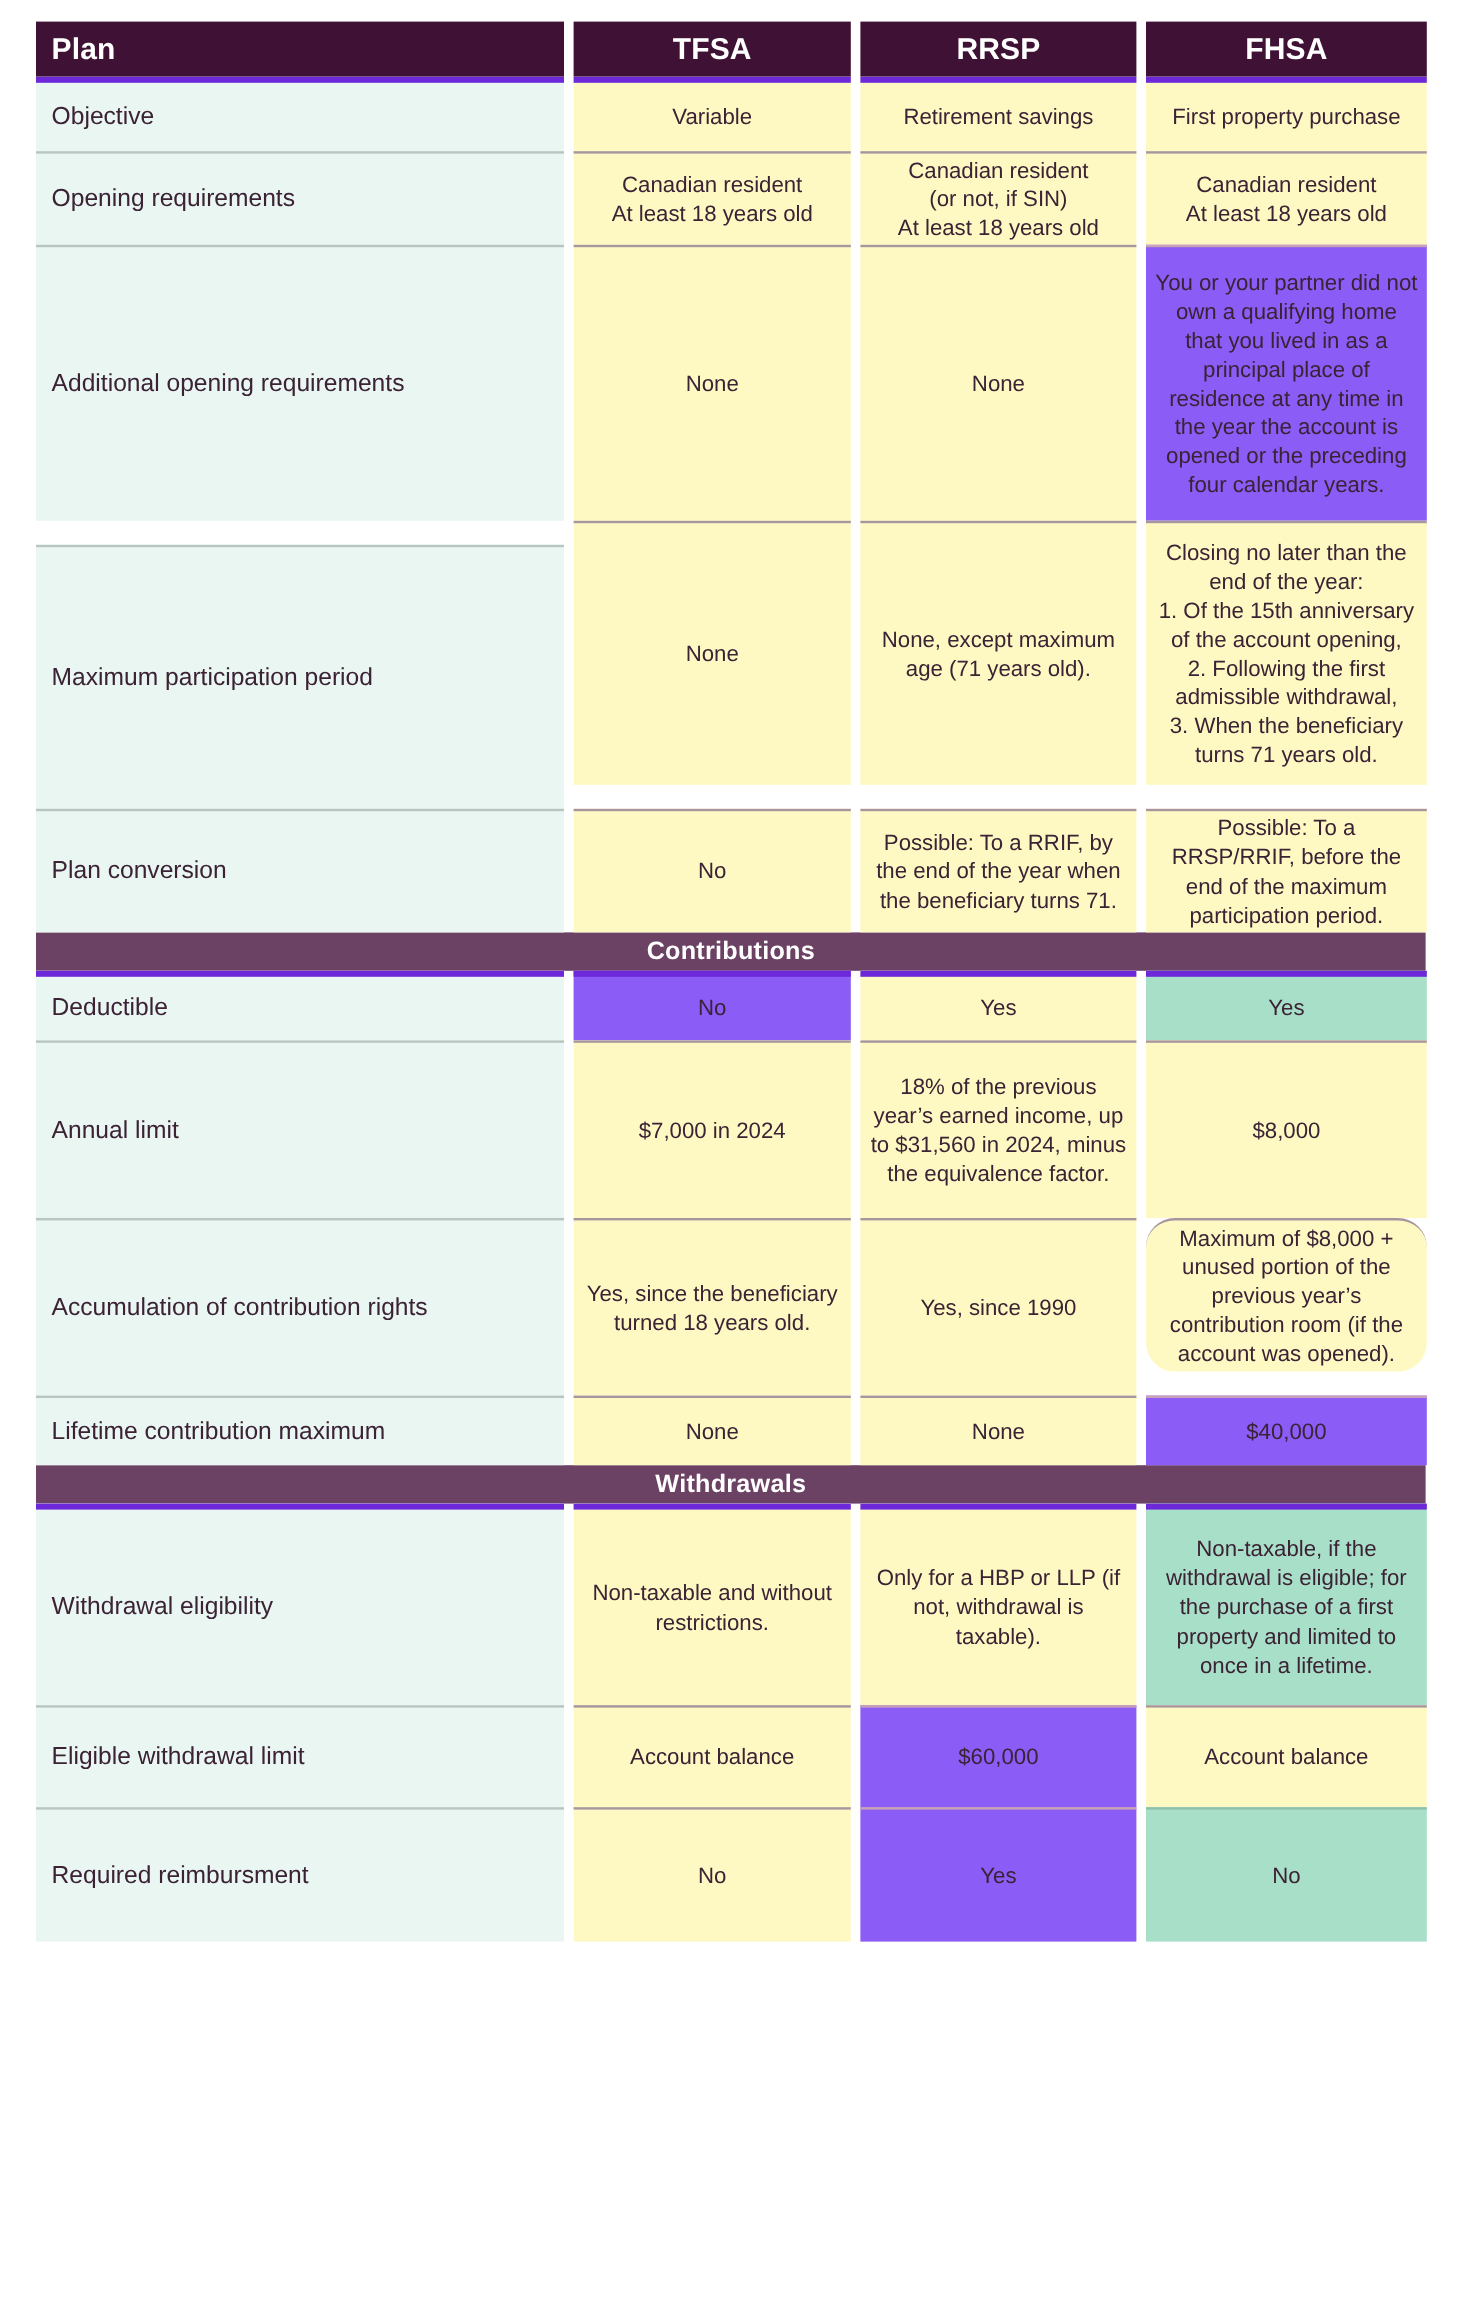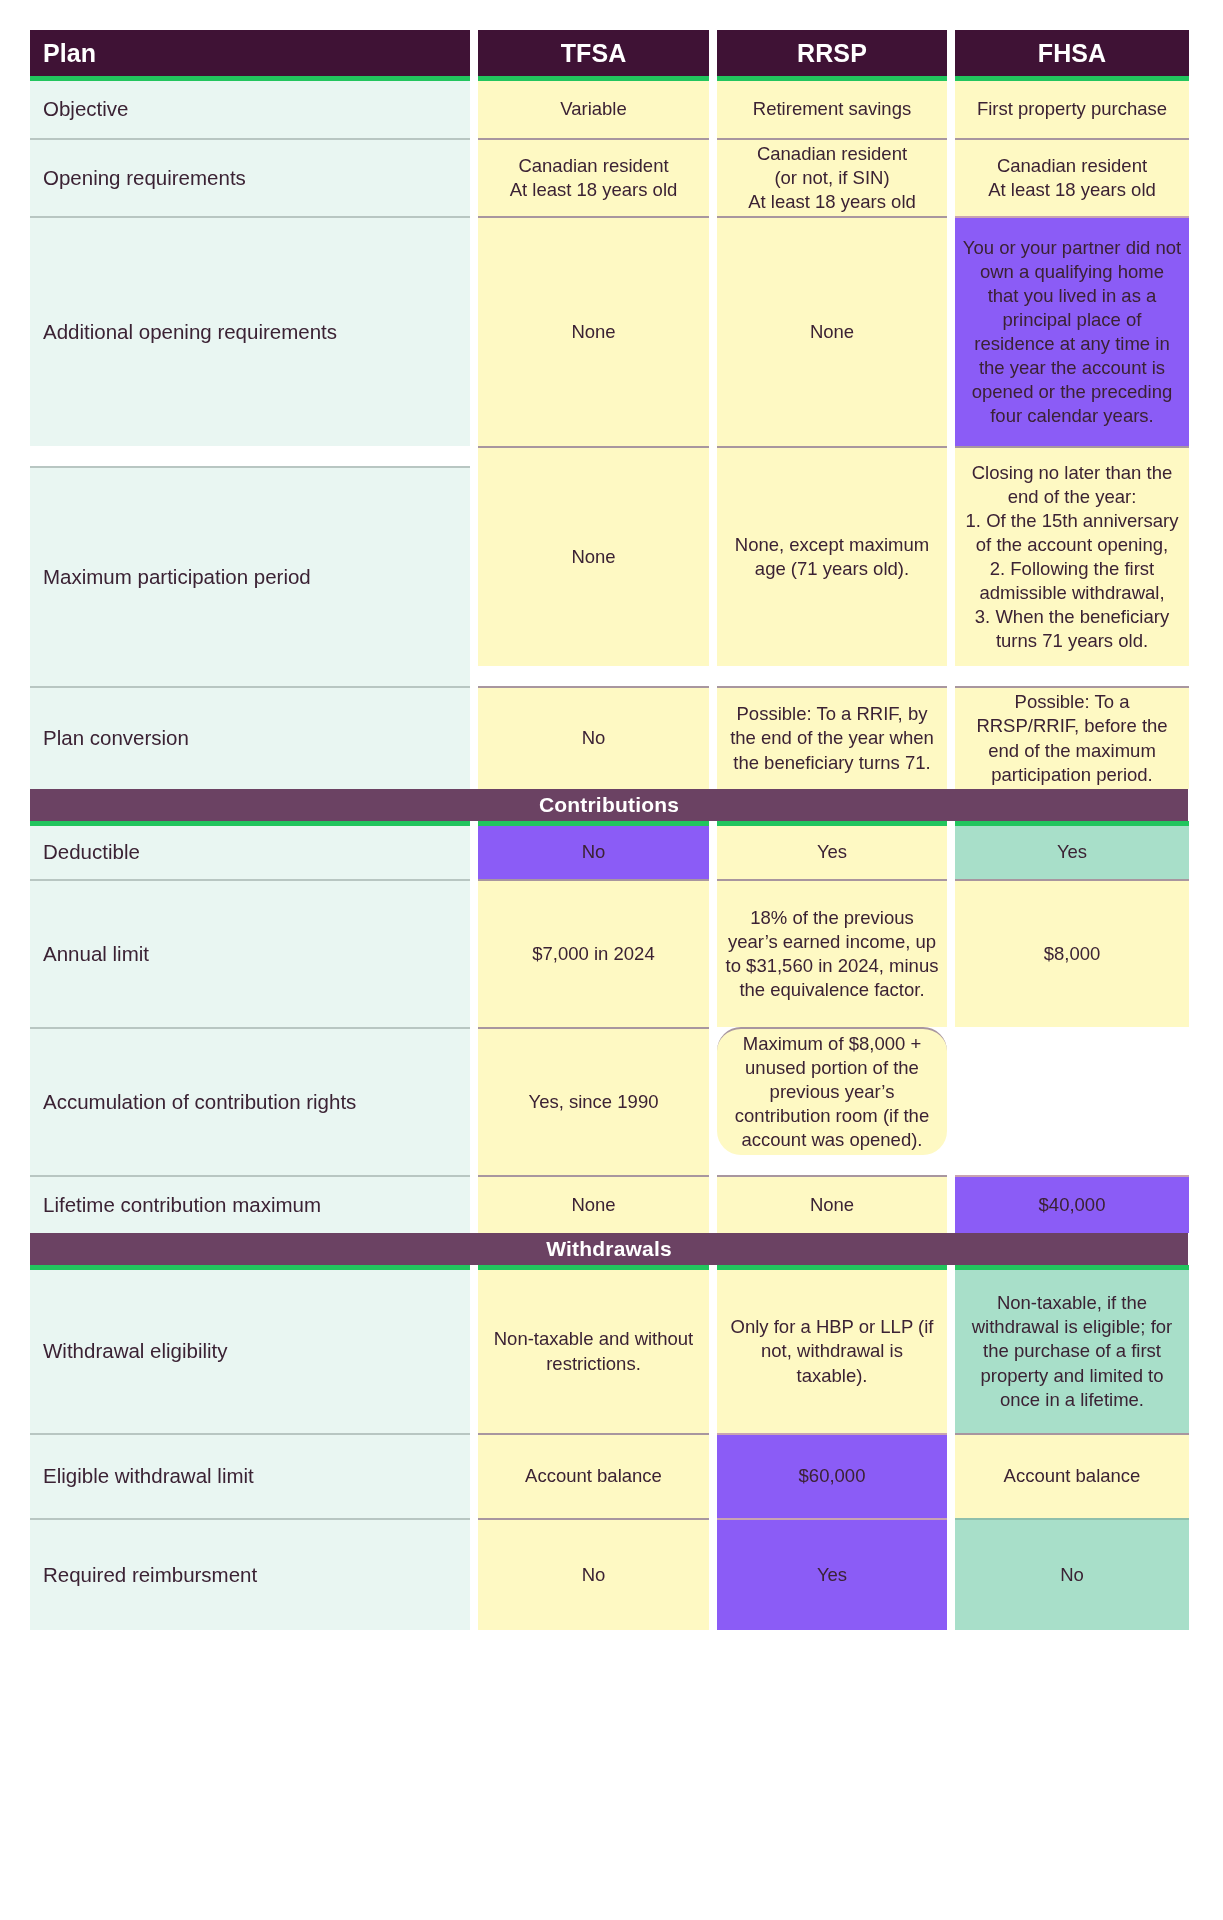--- a/index.html
+++ b/index.html
@@ -6,21 +6,21 @@
   html, body {
     width: 1223px;
     height: 1920px;
     background: #ffffff;
     font-family: "Liberation Sans", sans-serif;
   }
   #table-root {
     position: relative;
     width: 1223px;
     height: 1920px;
-    padding: 30px 35px 0 30px;
+    padding: 18px 35px 0 30px;
   }
 
   
   .row {
     display: grid;
     grid-template-columns: 440px 231px 230px 234px;
     column-gap: 8px;
     width: 1158px;
   }
 
@@ -65,21 +65,21 @@
     font-size: 18.5px;
     justify-content: center;
     text-align: center;
     padding: 6px 7px;
     border-top-color: #a8969f;
   }
   .cell.val.pink   { background: #8b5cf6; border-top-color: #c9a3b2; }
   .cell.val.green  { background: #A8DFC9; border-top-color: #8fc0ac; }
 
   
-  .body-row.first .cell { border-top: 5px solid #22c55e; }
+  .body-row.first .cell { border-top: 5px solid #6d28d9; }
 
   
   .section-row {
     width: 1158px;
     background: #6B4263;
     color: #ffffff;
     font-size: 21px;
     font-weight: bold;
     height: 32px;
     display: flex;
@@ -148,20 +148,21 @@
         <div class="cell val nowrap-lines green" style="height: 58px;">Yes</div>
       </div>
       <div class="row body-row">
         <div class="cell label nowrap-lines" style="height: 148px;">Annual limit</div>
         <div class="cell val nowrap-lines " style="height: 148px;">$7,000 in 2024</div>
         <div class="cell val nowrap-lines " style="height: 148px;">18% of the previous year’s earned income, up to $31,560 in 2024, minus the equivalence factor.</div>
         <div class="cell val nowrap-lines " style="height: 148px;">$8,000</div>
       </div>
       <div class="row body-row">
         <div class="cell label nowrap-lines" style="height: 148px;">Accumulation of contribution rights</div>
+        <div class="cell val nowrap-lines " style="height: 148px;">Yes, since the beneficiary turned 18 years old.</div>
         <div class="cell val nowrap-lines " style="height: 148px;">Yes, since 1990</div>
         <div class="cell val nowrap-lines " style="height: 128px; border-radius: 24px;">Maximum of $8,000 + unused portion of the previous year’s contribution room (if the account was opened).</div>
       </div>
       <div class="row body-row">
         <div class="cell label nowrap-lines" style="height: 58px;">Lifetime contribution maximum</div>
         <div class="cell val nowrap-lines " style="height: 58px;">None</div>
         <div class="cell val nowrap-lines " style="height: 58px;">None</div>
         <div class="cell val nowrap-lines pink" style="height: 58px;">$40,000</div>
       </div>
       <div class="section-row">Withdrawals</div>

